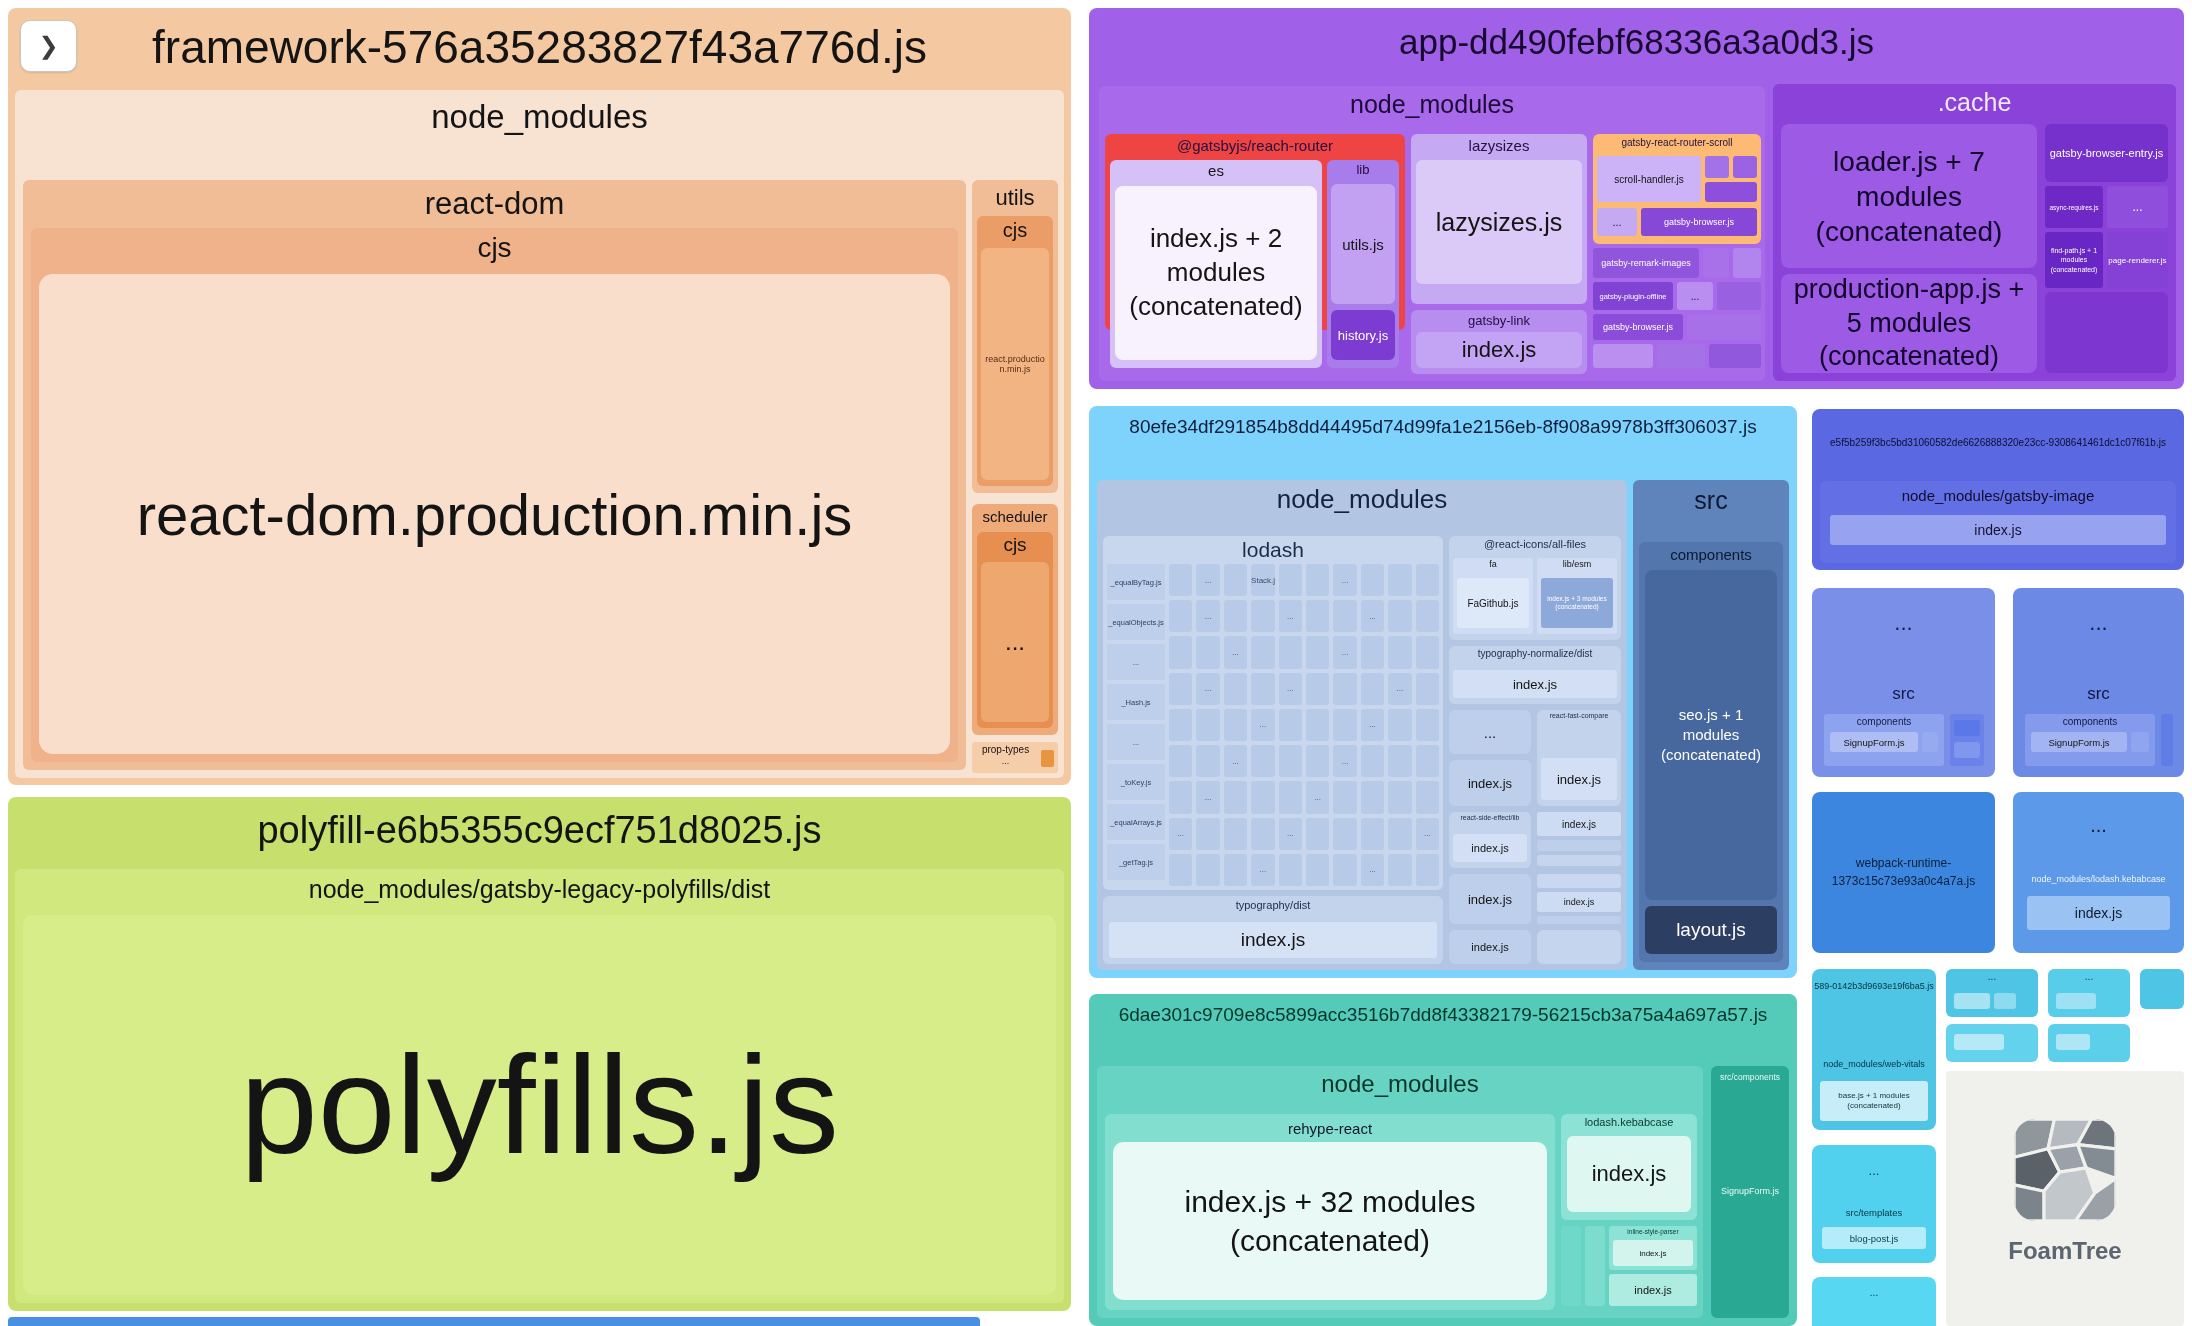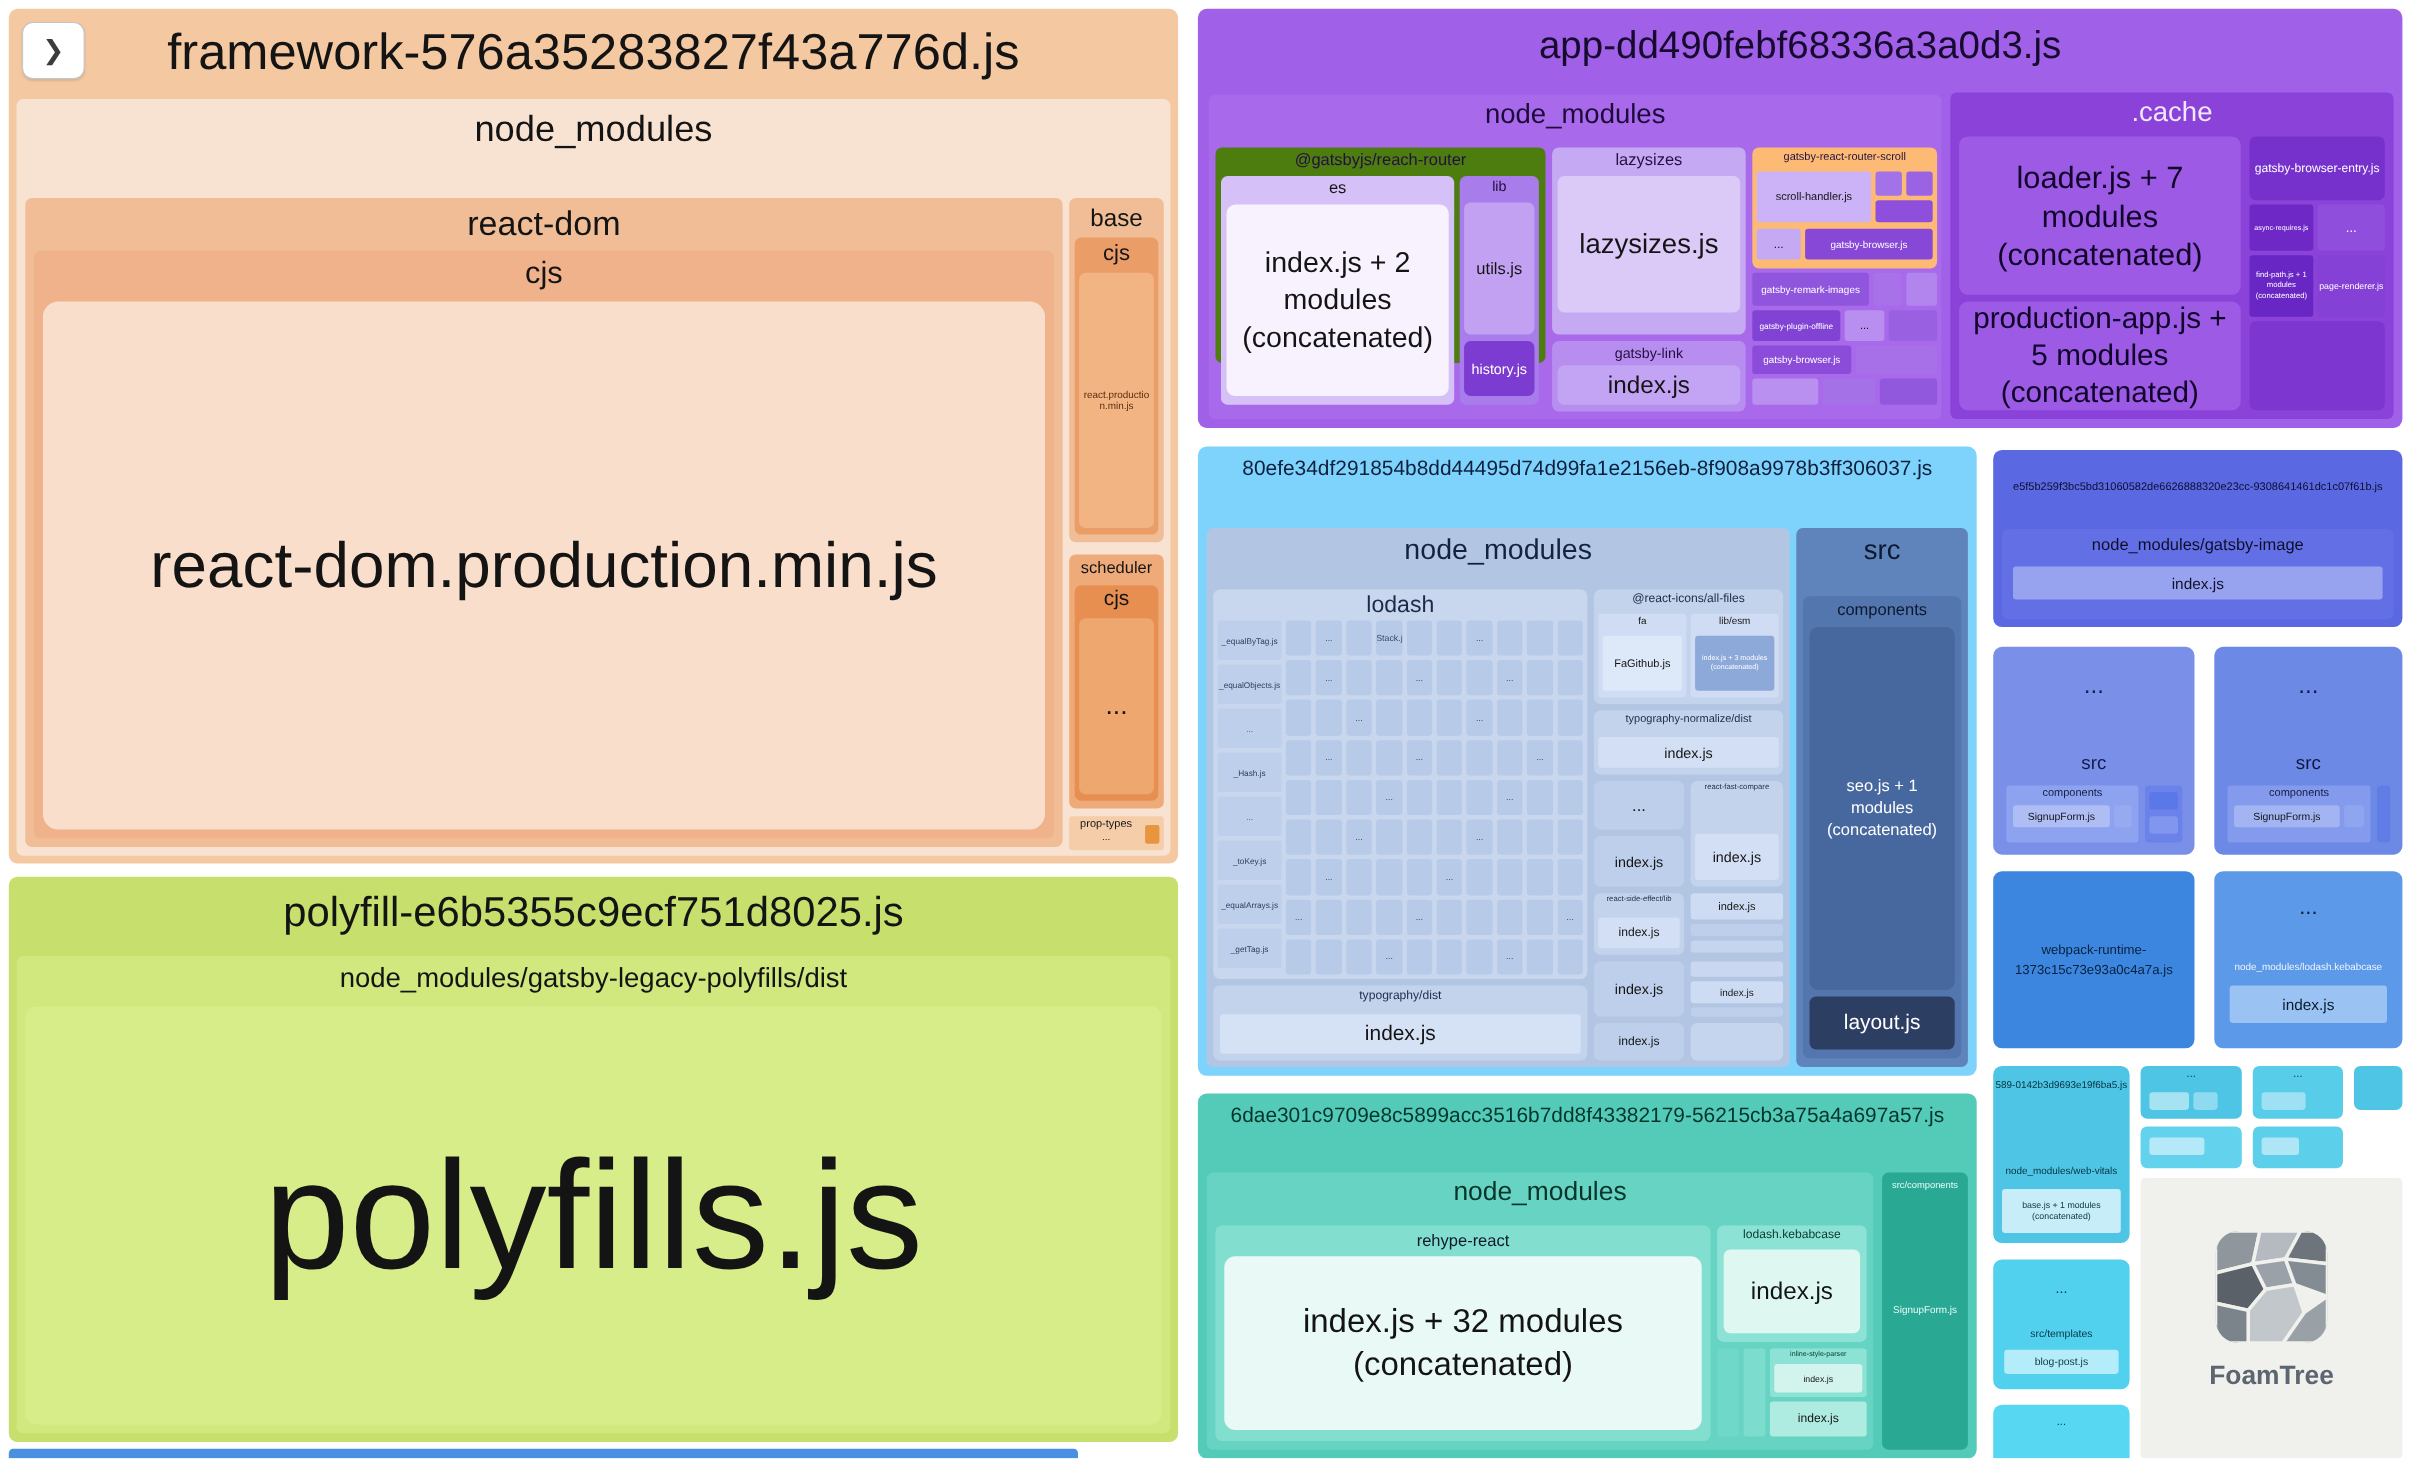--- a/index.html
+++ b/index.html
@@ -27,21 +27,21 @@
 
       <div class="b r6" style="left:8px;top:90px;width:943px;height:590px;background:#f1bd96;">
         <div class="b tc" style="left:0;top:6px;width:100%;font-size:31px;">react-dom</div>
         <div class="b r6" style="left:8px;top:48px;width:927px;height:534px;background:#efb28b;">
           <div class="b tc" style="left:0;top:4px;width:100%;font-size:28px;">cjs</div>
           <div class="b r14 fx" style="left:8px;top:46px;width:911px;height:480px;background:#f9dfcb;font-size:58px;">react-dom.production.min.js</div>
         </div>
       </div>
 
       <div class="b r6" style="left:957px;top:90px;width:86px;height:313px;background:#f1bd96;">
-        <div class="b tc" style="left:0;top:5px;width:100%;font-size:22px;">base</div>
+        <div class="b tc" style="left:0;top:5px;width:100%;font-size:22px;">utils</div>
         <div class="b r6" style="left:5px;top:36px;width:76px;height:270px;background:#eb9d67;">
           <div class="b tc" style="left:0;top:3px;width:100%;font-size:20px;">cjs</div>
           <div class="b r6 fx" style="left:4px;top:32px;width:68px;height:232px;background:#f2b483;font-size:9px;padding:4px;word-break:break-all;color:#5a2d10;">react.production.min.js</div>
         </div>
       </div>
 
       <div class="b r6" style="left:957px;top:414px;width:86px;height:231px;background:#efaa79;">
         <div class="b tc" style="left:0;top:4px;width:100%;font-size:15px;">scheduler</div>
         <div class="b r6" style="left:5px;top:28px;width:76px;height:196px;background:#e78f51;">
           <div class="b tc" style="left:0;top:2px;width:100%;font-size:19px;">cjs</div>
@@ -70,21 +70,21 @@
   </div>
 
   <div class="b" style="left:8px;top:1317px;width:972px;height:9px;background:#4a90e2;border-radius:4px 4px 0 0;"></div>
 
   <div class="b r8" style="left:1089px;top:8px;width:1095px;height:381px;background:#a160e8;">
     <div class="b tc" style="left:0;top:14px;width:100%;font-size:35px;color:#160b2e;">app-dd490febf68336a3a0d3.js</div>
 
     <div class="b r6" style="left:10px;top:78px;width:666px;height:295px;background:#a869ea;">
       <div class="b tc" style="left:0;top:4px;width:100%;font-size:25px;color:#1c0b3a;">node_modules</div>
 
-      <div class="b r6" style="left:6px;top:48px;width:300px;height:196px;background:#4d7c0f;">
+      <div class="b r6" style="left:6px;top:48px;width:300px;height:196px;background:#ef4444;">
         <div class="b tc" style="left:0;top:3px;width:100%;font-size:15px;color:#221040;">@gatsbyjs/reach-router</div>
         <div class="b r6" style="left:5px;top:26px;width:212px;height:208px;background:#d5c1f7;">
           <div class="b tc" style="left:0;top:2px;width:100%;font-size:15px;">es</div>
           <div class="b r8 fx" style="left:5px;top:26px;width:202px;height:174px;background:#f7f2fe;font-size:26px;line-height:1.3;padding:0 8px;">index.js + 2 modules (concatenated)</div>
         </div>
         <div class="b r6" style="left:222px;top:26px;width:72px;height:208px;background:#a87cea;">
           <div class="b tc" style="left:0;top:2px;width:100%;font-size:13px;color:#1e0c3c;">lib</div>
           <div class="b r6 fx" style="left:4px;top:24px;width:64px;height:120px;background:#c2a1f3;font-size:15px;">utils.js</div>
           <div class="b r6 fx w" style="left:4px;top:150px;width:64px;height:50px;background:#7c3cd2;font-size:13px;">history.js</div>
         </div>

